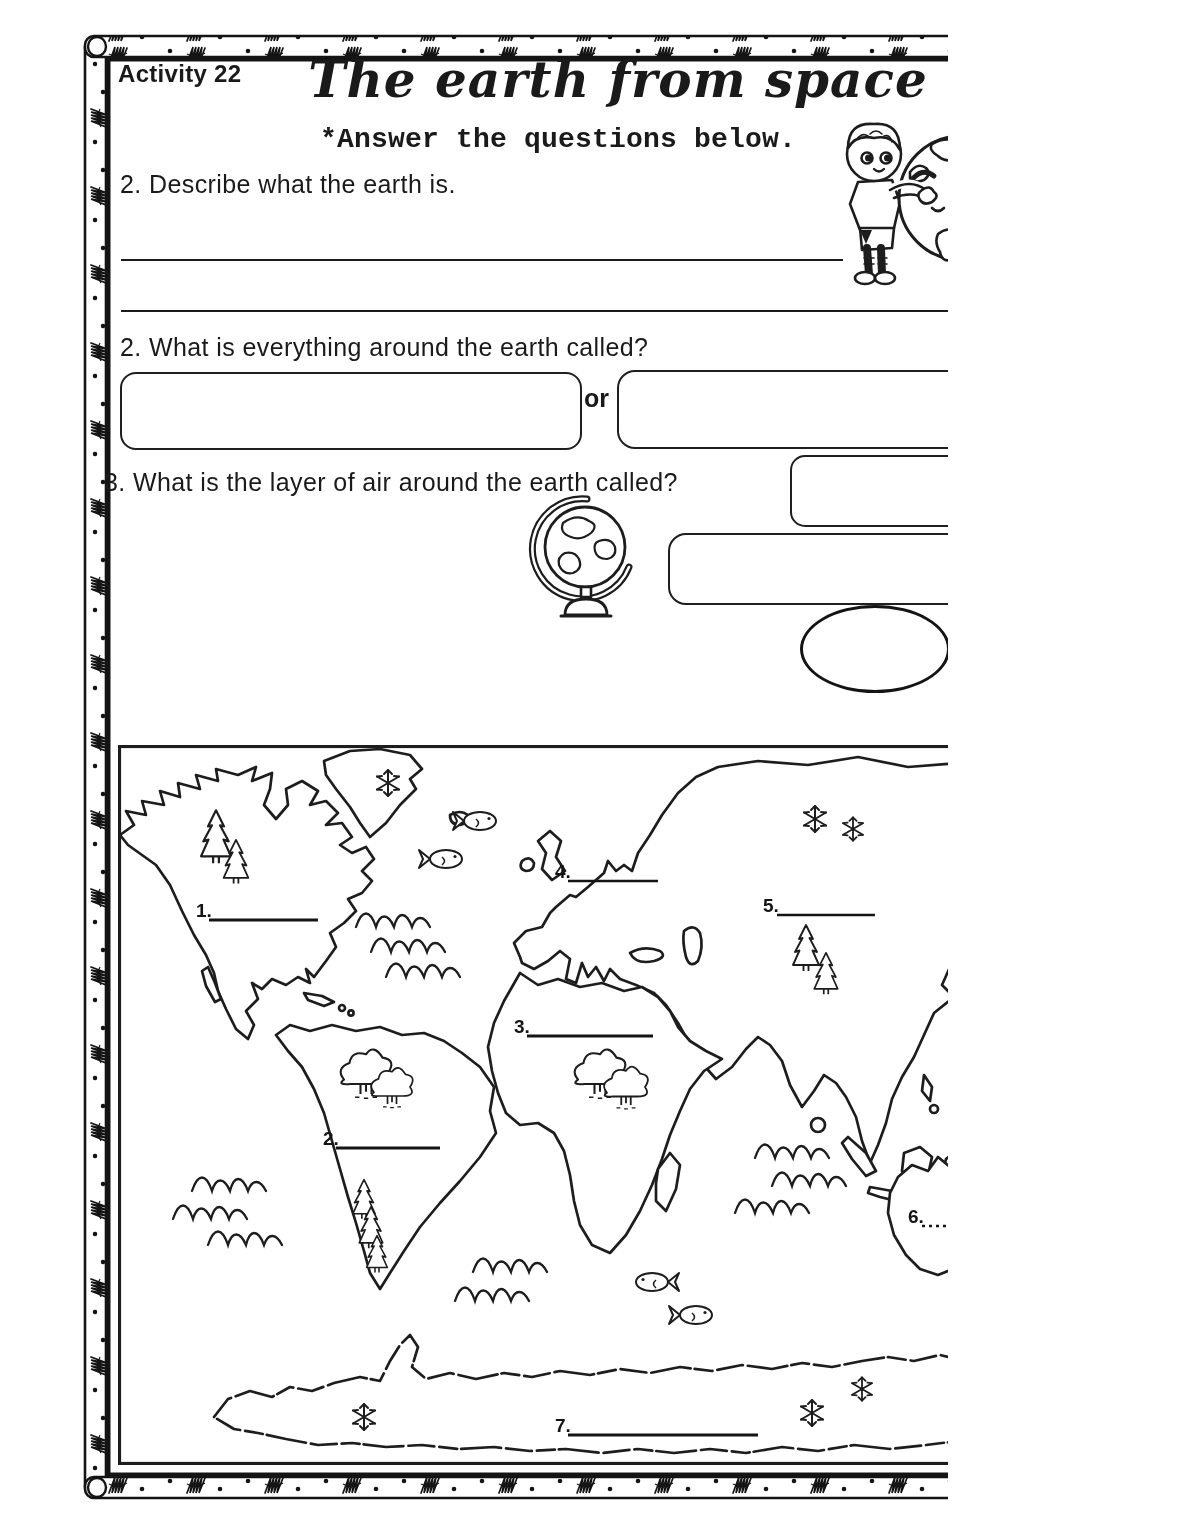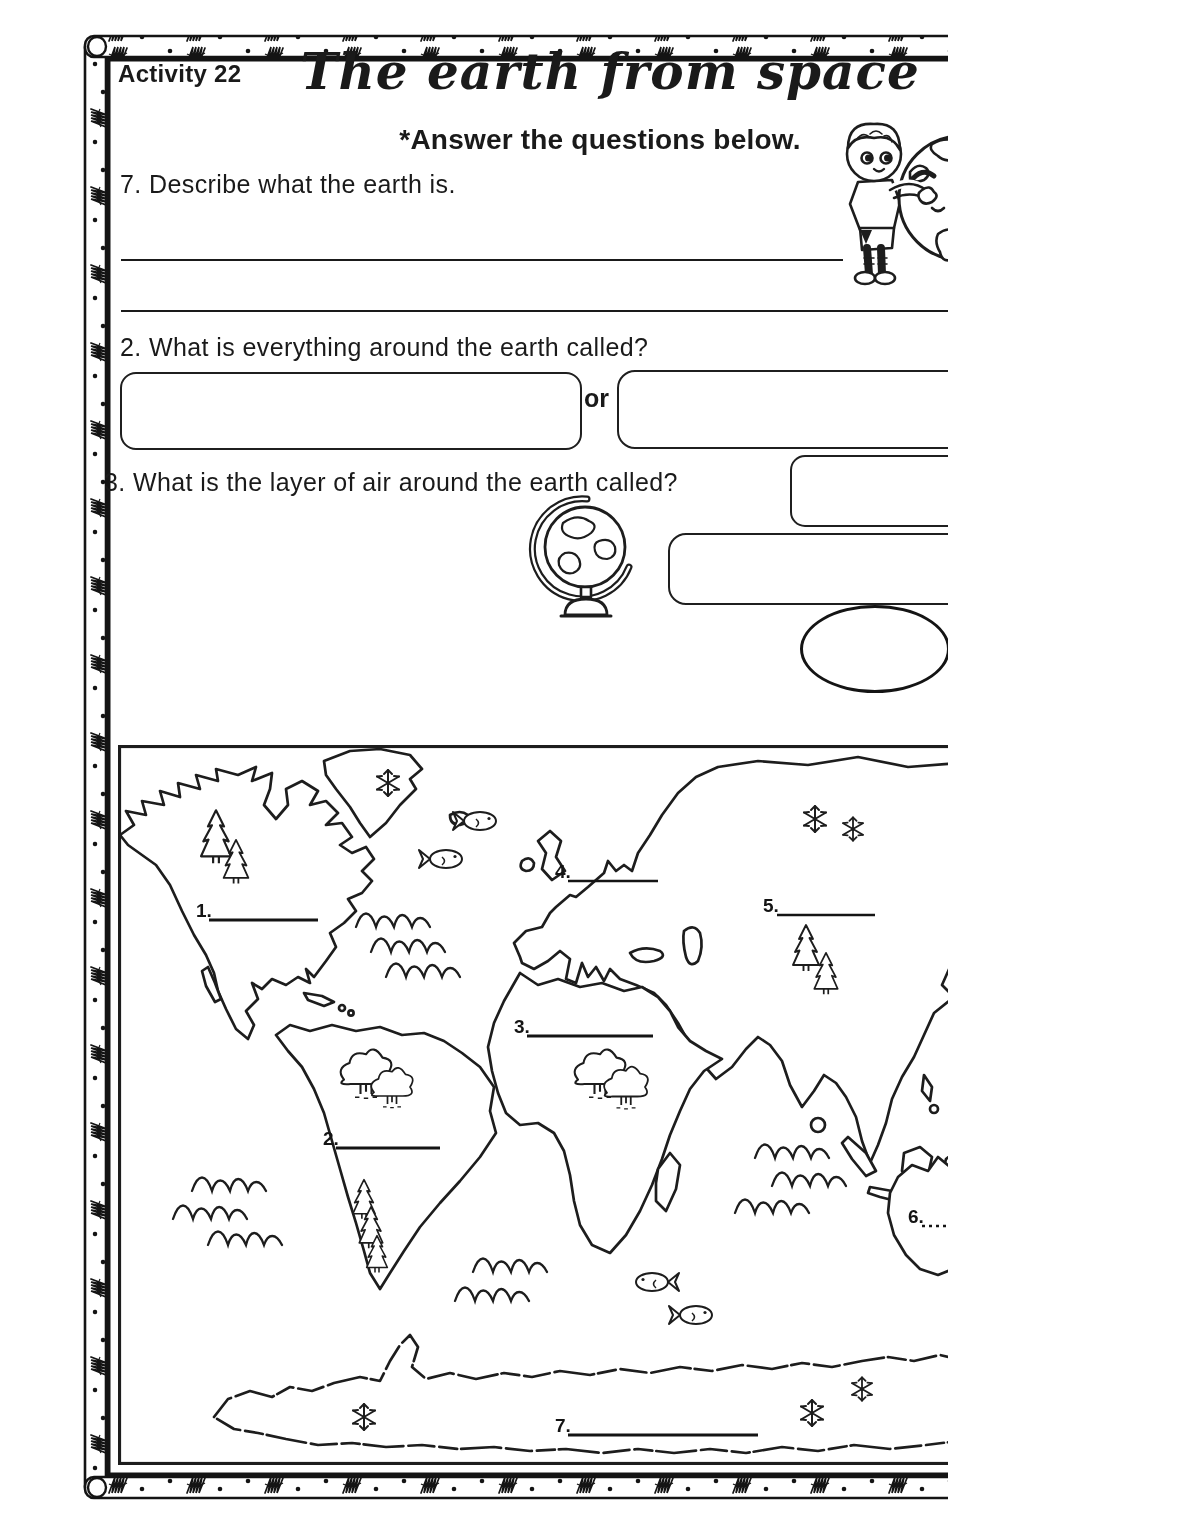--- a/index.html
+++ b/index.html
@@ -5,25 +5,25 @@
   html,body{margin:0;padding:0;background:#fff;}
   .page{
     position:relative;width:948px;height:1536px;background:#fff;overflow:hidden;
     font-family:"Liberation Sans",sans-serif;color:#1a1a1a;
   }
   .abs{position:absolute;}
   svg{display:block;}
   
   .activity{left:118px;top:60px;font-size:24px;font-weight:700;letter-spacing:.3px;}
   .title{
-    left:300px;top:44px;width:620px;text-align:center;margin:0;
+    left:300px;top:44px;width:620px;text-align:center;margin:8px;
     font-family:"DejaVu Serif",serif;font-style:italic;font-weight:700;
     font-size:50px;line-height:1.1;letter-spacing:1px;
   }
-  .subtitle{left:320px;top:124px;width:560px;text-align:center;font-size:28px;font-weight:700;letter-spacing:.2px;}
+  .subtitle{left:320px;top:124px;width:560px;font-size:28px;font-weight:700;letter-spacing:.2px;font-family:Liberation Mono, monospace;}
   .logo{left:1028px;top:44px;width:74px;height:84px;}
   
   .q{font-size:25px;font-weight:500;letter-spacing:.4px;white-space:nowrap;}
   .q1{left:120px;top:170px;}
   .q2{left:120px;top:333px;}
   .q3{left:104px;top:468px;}
   .q4{left:120px;top:545px;}
   .q5{left:120px;top:630px;}
   .q6{left:120px;top:700px;}
   .ansline{height:0;border-top:2.6px solid #1a1a1a;}
@@ -153,21 +153,21 @@
       <path d="M219 62 q10 2 8 12 q10 2 6 12 q8 4 2 12 q6 6 0 12 q-8 4 -10 -4 q-10 0 -8 -10 q-8 -2 -6 -10 q-8 -4 -2 -12 Z"></path>
       <path d="M224 72 q4 4 8 2 M222 86 q4 4 8 2 M220 100 q4 4 8 0 M230 110 l6 8 M228 114 l-2 10" fill="none" stroke-width="1.6"></path>
 
       <path d="M178 86 Q158 76 146 88" fill="none" stroke-width="8" stroke="#fff"></path>
       <path d="M180 84 Q158 74 144 86" fill="none"></path>
       <path d="M176 94 Q160 86 146 96" fill="none"></path>
       <path d="M148 86 q-8 -6 -12 2 q-6 4 2 10 q8 4 12 -2 q4 -6 -2 -10 Z"></path>
     </g>
   </svg>
 
-  <div class="abs q q1">7. Describe what the earth is.</div>
+  <div class="abs q q1">2. Describe what the earth is.</div>
   <div class="abs ansline l1"></div>
   <div class="abs ansline l2"></div>
 
   <div class="abs q q2">2. What is everything around the earth called?</div>
   <div class="abs box boxq2a"></div>
   <div class="abs or">or</div>
   <div class="abs box boxq2b"></div>
 
   <div class="abs q q3">3. What is the layer of air around the earth called?</div>
   <div class="abs box boxq3"></div>

